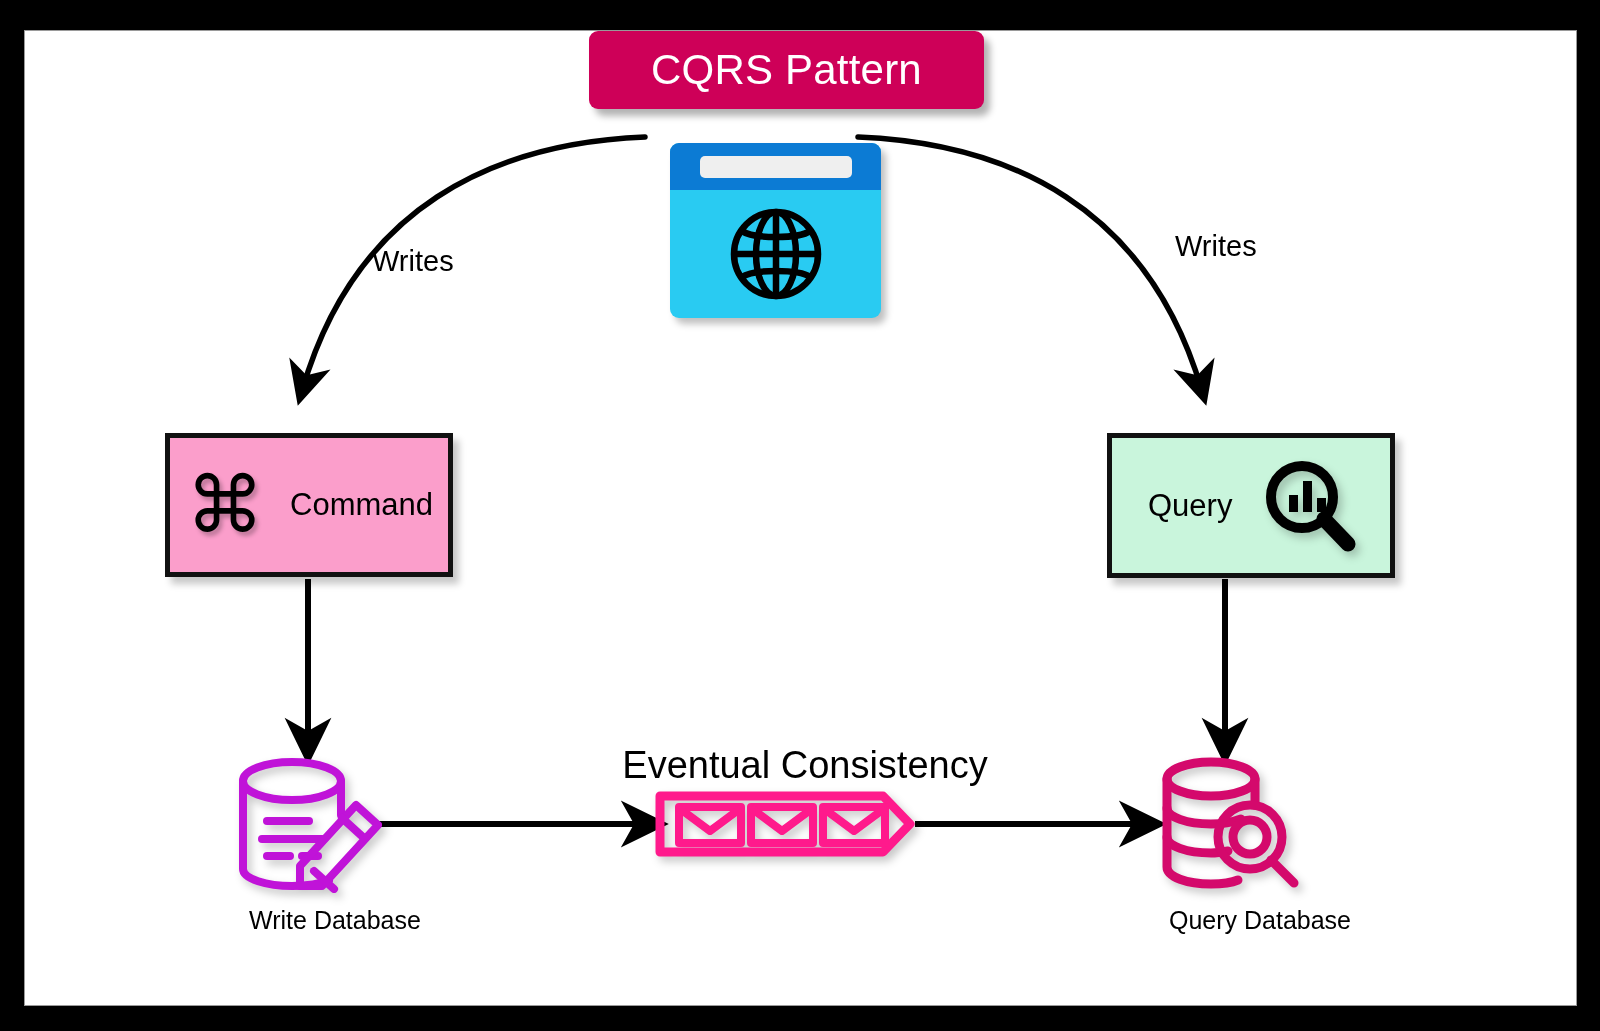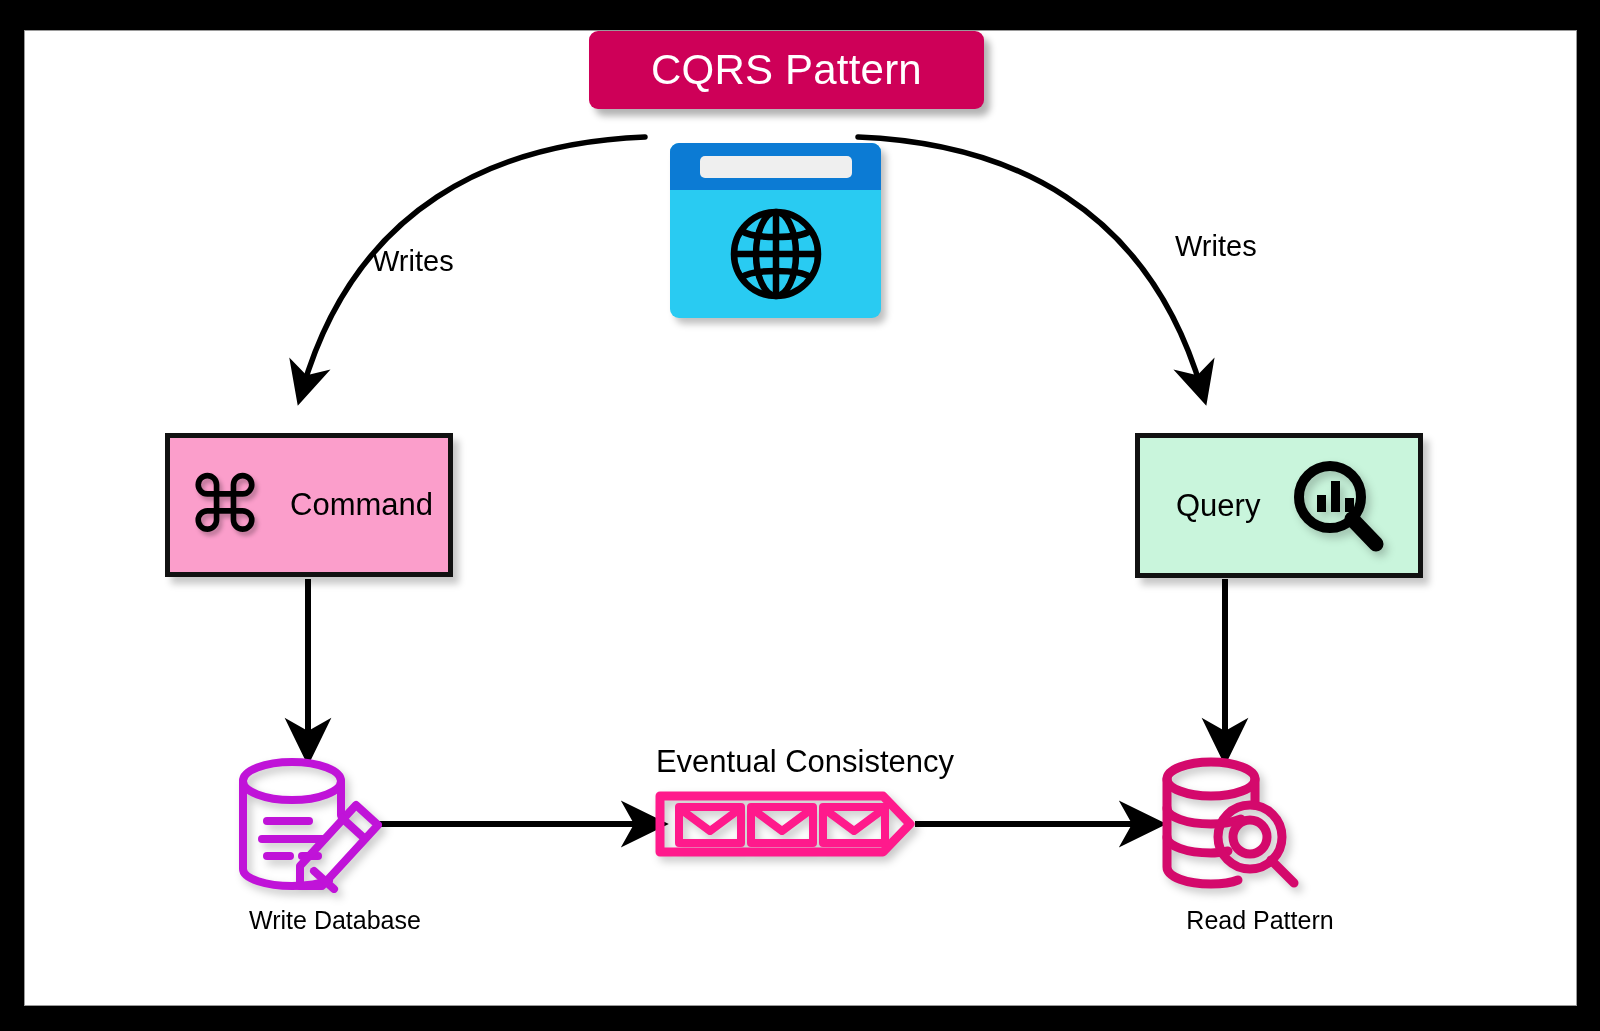--- a/index.html
+++ b/index.html
@@ -60,39 +60,39 @@
   }
   
   .procbox {
     position: absolute;
     background: #FB9ECB;
     border: 5px solid #111111;
     display: flex; align-items: center;
     box-shadow: 6px 7px 7px rgba(0,0,0,0.22);
   }
   #command-box { left: 140px; top: 402px; width: 288px; height: 144px; background:#FB9ECB; }
-  #query-box   { left: 1082px; top: 402px; width: 288px; height: 145px; background:#C9F5DC;margin-left:28px; }
+  #query-box   { left: 1082px; top: 402px; width: 288px; height: 145px; background:#C9F5DC; }
   .procbox .lbl { font-size: 31px; color:#000; white-space:nowrap; }
   #command-box .lbl { margin-left: 26px; }
   #query-box .lbl { margin-left: 36px; }
   .glyph-cmd {
     font-size: 78px; line-height: 1; color: #000; margin-left: 16px;
     text-shadow: 3px 4px 4px rgba(0,0,0,0.25);
   }
   
   .db-label {
     position: absolute;
     font-size: 25px; color: #000; white-space: nowrap; text-align:center;
   }
   #write-db-label { left: 145px; top: 875px; width: 330px; }
   #read-db-label  { left: 1070px; top: 875px; width: 330px; }
   
   #queue-caption {
     position: absolute; left: 570px; top: 713px; width: 420px;
-    font-size: 31px; color:#000; text-align:center; white-space:nowrap;
+    font-size: 38px; color:#000; text-align:center; white-space:nowrap;
   }
   
   .edge-label { position: absolute; font-size: 29px; color:#000; white-space: nowrap; }
   #writes-label { left: 347px; top: 186px; margin-top: 28px; }
   #reads-label  { left: 1150px; top: 199px; }
   
   svg.overlay { position: absolute; left:0; top:0; width:1551px; height:974px; overflow: visible; pointer-events:none; }
   .icon-abs { position:absolute; }
   .shadowed { filter: drop-shadow(4px 5px 4px rgba(0,0,0,0.22)); }
 </style>
@@ -196,21 +196,21 @@
           <path d="M12,55 C12,64 32,71 56,71 C68,71 78,69 86,66"></path>
           <path d="M12,84 C12,93 32,100 56,100 C62,100 68,99 73,98"></path>
         </g>
         <g fill="none" stroke="#D4096C" stroke-width="9" stroke-linecap="round" stroke-linejoin="round">
           <circle cx="95" cy="84" r="32"></circle>
           <circle cx="95" cy="84" r="17"></circle>
           <line x1="116" y1="107" x2="139" y2="130"></line>
         </g>
       </svg>
     </div>
-    <div class="db-label" id="read-db-label">Read Pattern</div>
+    <div class="db-label" id="read-db-label">Query Database</div>
 
     <div id="queue-caption">Eventual Consistency</div>
     <div class="icon-abs" style="left:630px; top:760px;">
       <svg class="shadowed" width="260" height="66" viewBox="0 0 260 66">
         <path d="M5,5 L228,5 L255,33 L228,61 L5,61 Z" fill="none" stroke="#FF1A8C" stroke-width="9" stroke-linejoin="round"></path>
         <g fill="none" stroke="#FF1A8C" stroke-width="8" stroke-linejoin="round">
           <rect x="24" y="16" width="62" height="36"></rect>
           <path d="M24,17 L55,40 L86,17"></path>
           <rect x="96" y="16" width="62" height="36"></rect>
           <path d="M96,17 L127,40 L158,17"></path>

